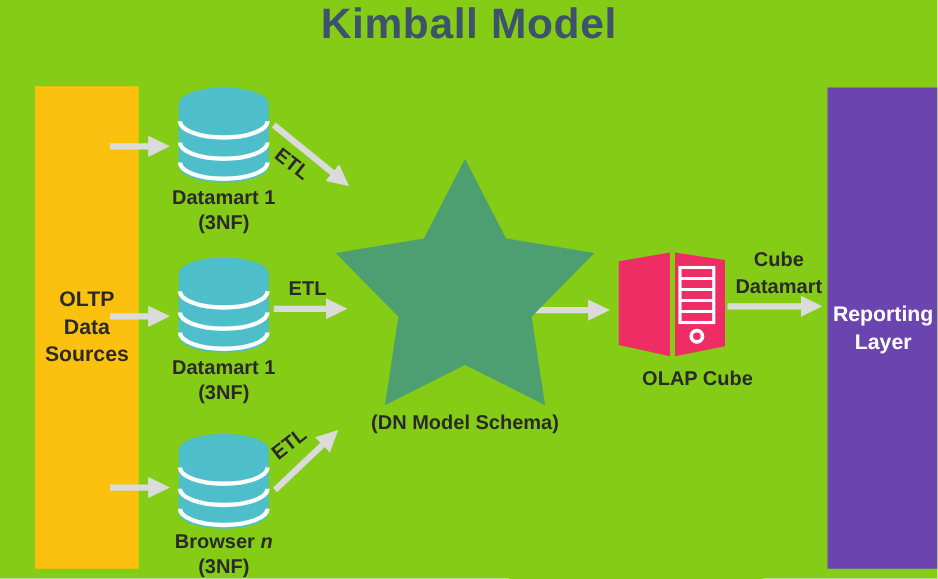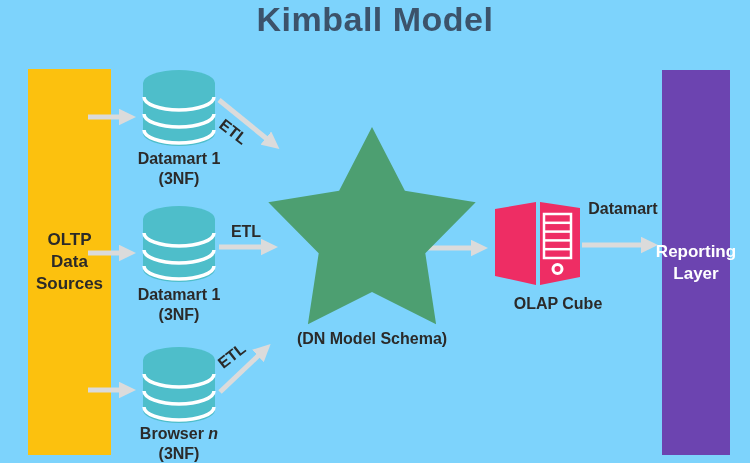--- a/index.html
+++ b/index.html
@@ -1,30 +1,30 @@
 <!DOCTYPE html>
 <html><head>
 <meta charset="utf-8">
 <style>
   html,body{margin:0;padding:0;background:#fff;}
   .canvas{
-    position:relative;width:750px;height:463px;overflow:hidden;background:#7dd3fc;
+    position:relative;width:750px;height:463px;overflow:hidden;background:#84cc16;
     font-family:"Liberation Sans","DejaVu Sans",sans-serif;
   }
   .abs{position:absolute;}
   .title{
     left:0;top:4;width:750px;text-align:center;
     font-size:34px;font-weight:700;letter-spacing:0.5px;
   }
   .side-box{
     display:flex;align-items:center;justify-content:center;text-align:center;
     font-size:17px;font-weight:700;line-height:22px;padding:0 2px;box-sizing:border-box;
   }
   .oltp-box{left:3px;top:69px;width:83px;height:386px;margin-left:25px;}
-  .reporting-box{left:662px;top:70px;width:68px;height:385px;color:#fff;}
+  .reporting-box{left:662px;top:70px;width:89px;height:385px;color:#fff;}
   .node-label{
     text-align:center;font-size:16px;font-weight:700;line-height:20px;
   }
   .dm1{left:123px;top:149px;width:112px;}
   .dm2{left:123px;top:285px;width:112px;}
   .dm3{left:123px;top:424px;width:112px;}
   .wh-label{left:282px;top:328px;width:180px;line-height:21px;}
   .olap-label{left:486px;top:294px;width:104px;}
   .cb-label{left:585px;top:198px;width:76px;line-height:21px;}
   .etl{
@@ -108,20 +108,21 @@
     <div>(3NF)</div>
   </div>
 
   <div class="abs node-label wh-label" style="color: rgb(43, 42, 41);">
     <div>(DN Model Schema)</div>
   </div>
 
   <div class="abs node-label olap-label" style="color: rgb(43, 42, 41); margin-left: 20px;">OLAP Cube</div>
 
   <div class="abs node-label cb-label" style="color: rgb(43, 42, 41);">
+    <div>Cube</div>
     <div>Datamart</div>
   </div>
 
   <div class="abs etl etl-top" style="color: rgb(43, 42, 41);">ETL</div>
   <div class="abs etl etl-mid" style="color: rgb(43, 42, 41);">ETL</div>
   <div class="abs etl etl-bot" style="color: rgb(43, 42, 41);">ETL</div>
 
 </div>
 
 </body></html>

